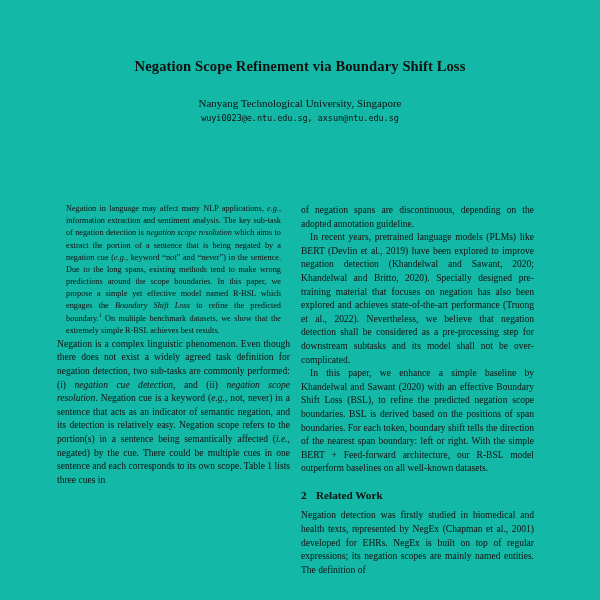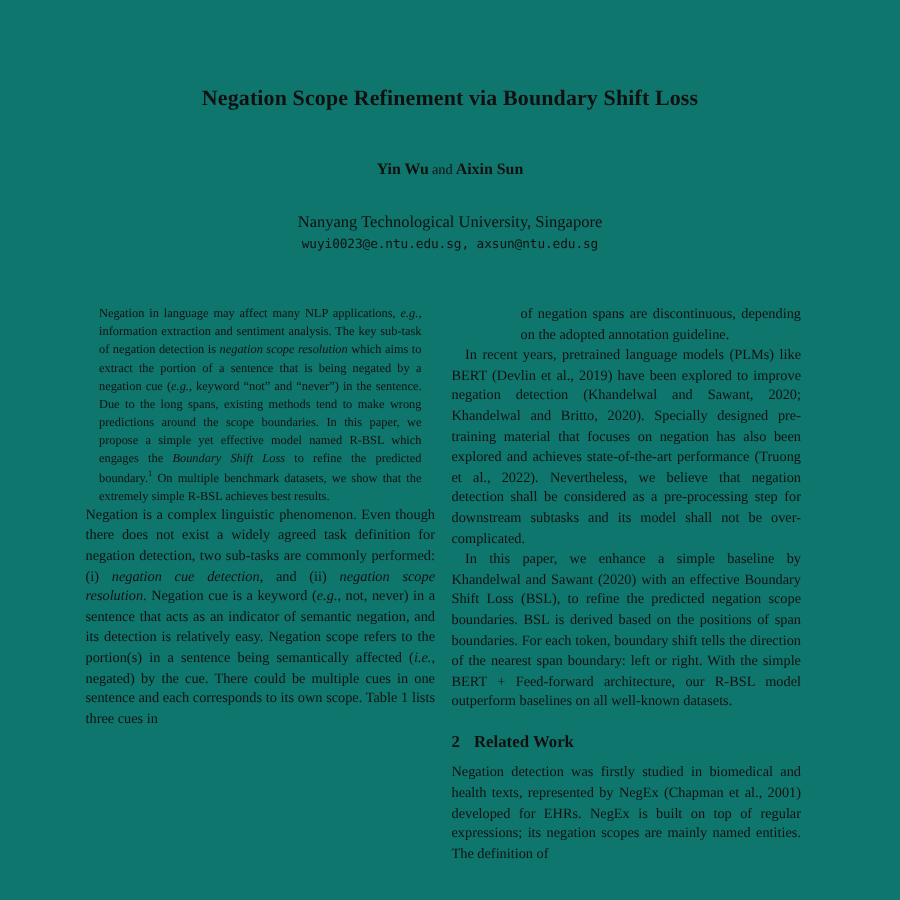--- a/index.html
+++ b/index.html
@@ -11,21 +11,21 @@
     width: 600px;
     height: 600px;
     overflow: hidden;
     font-family: "Liberation Serif", "DejaVu Serif", serif;
     color: #101010;
   }
   .page {
     position: relative;
     width: 600px;
     height: 600px;
-    background: #0f766e;
+    background: #14b8a6;
     box-sizing: border-box;
     padding: 0;
   }
 
   
   .header {
     padding-top: 58px;
     text-align: center;
   }
   .paper-title {
@@ -111,37 +111,34 @@
   p.body-text {
     margin: 0;
     font-size: 9.55px;
     line-height: 1.425;
     text-align: justify;
     text-justify: inter-word;
     hyphens: manual;
   }
   p.body-text.indent { text-indent: 9px; }
 
-  .col-right p.body-text:first-child { margin-top: 0; margin-left: 46px; }
+  .col-right p.body-text:first-child { margin-top: 0; }
 
   sup { font-size: 0.68em; vertical-align: super; line-height: 0; }
   i, .it { font-style: italic; }
   b, .bd { font-weight: normal; }
 </style>
 </head>
 <body style="background: rgb(255, 255, 255); color: rgb(16, 16, 16);">
 
 <div class="page">
 
   <div class="header">
     <h1 class="paper-title">Negation Scope Refinement via Boundary Shift Loss</h1>
 
-    <div class="authors">
-      <span>Yin Wu</span><span class="conj">and</span><span>Aixin Sun</span>
-    </div>
 
     <div class="affiliation">Nanyang Technological University, Singapore</div>
 
     <div class="emails">wuyi0023@e.ntu.edu.sg, axsun@ntu.edu.sg</div>
   </div>
 
   <div class="columns">
 
     <div class="col col-left">
 

